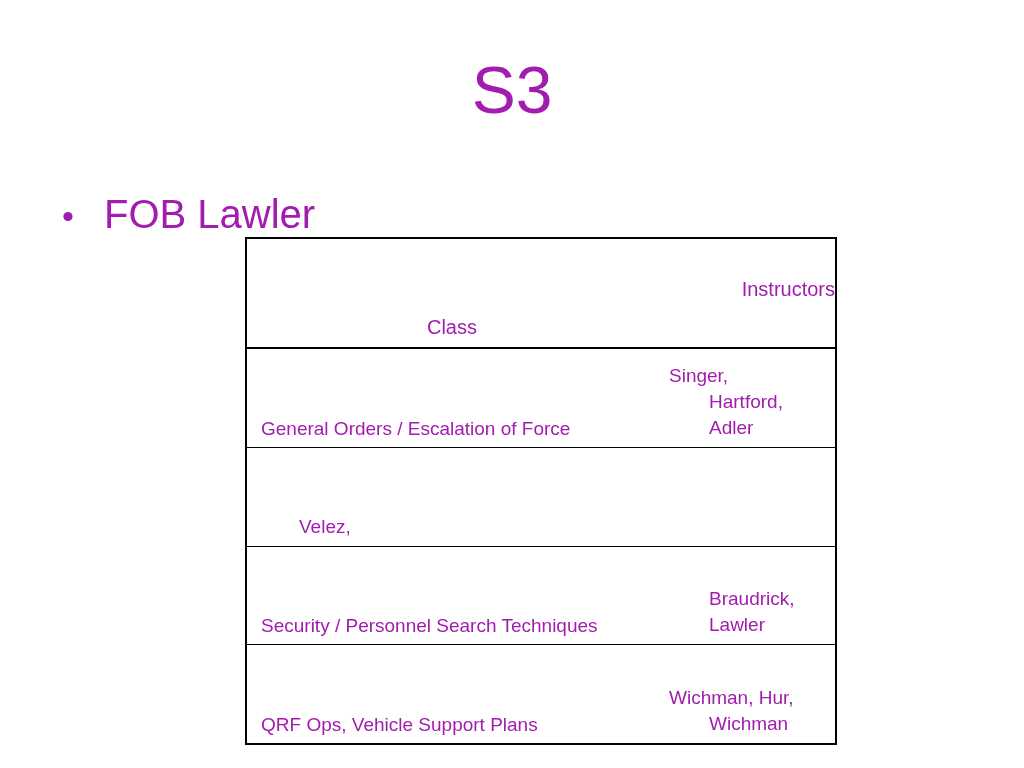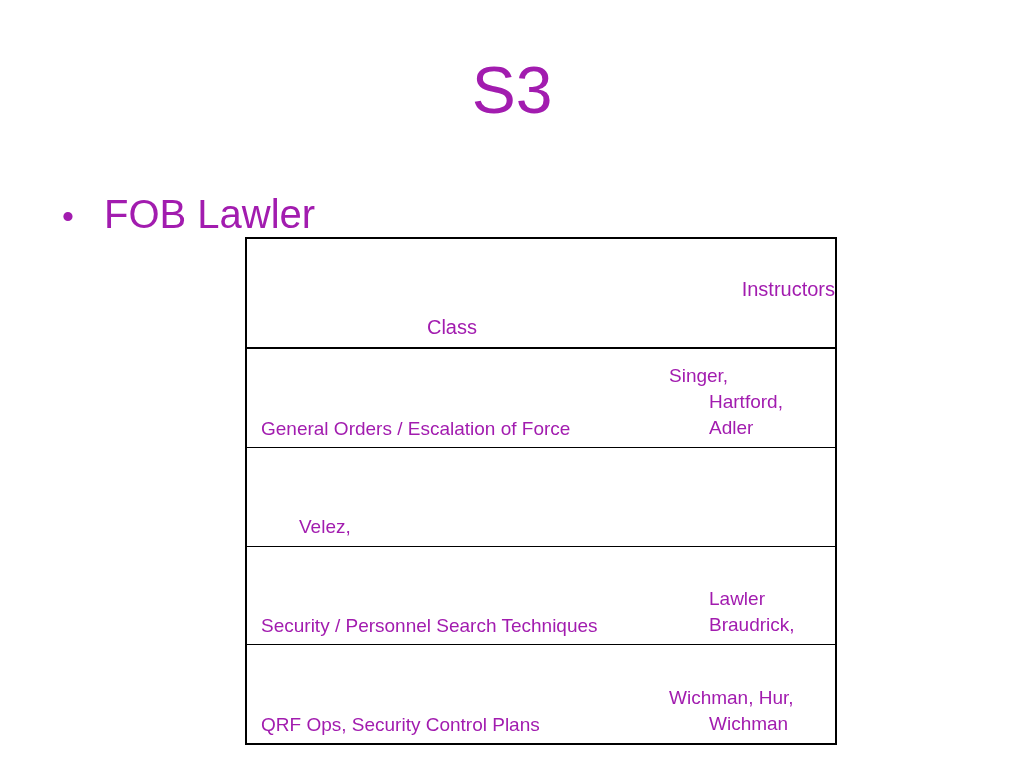--- a/index.html
+++ b/index.html
@@ -136,27 +136,27 @@
 
     <div class="row data-row">
       <div class="cell instr-cell">
         <div class="instr-line indent">Velez,</div>
       </div>
     </div>
 
     <div class="row data-row">
       <div class="cell class-cell">Security / Personnel Search Techniques</div>
       <div class="cell instr-cell">
+        <div class="instr-line indent">Braudrick,</div>
         <div class="instr-line indent">Lawler</div>
-        <div class="instr-line indent">Braudrick,</div>
       </div>
     </div>
 
     <div class="row data-row">
-      <div class="cell class-cell">QRF Ops, Security Control Plans</div>
+      <div class="cell class-cell">QRF Ops, Vehicle Support Plans</div>
       <div class="cell instr-cell">
         <div class="instr-line">Wichman, Hur,</div>
         <div class="instr-line indent">Wichman</div>
       </div>
     </div>
 
   </div>
 </div>
 
 </body></html>

